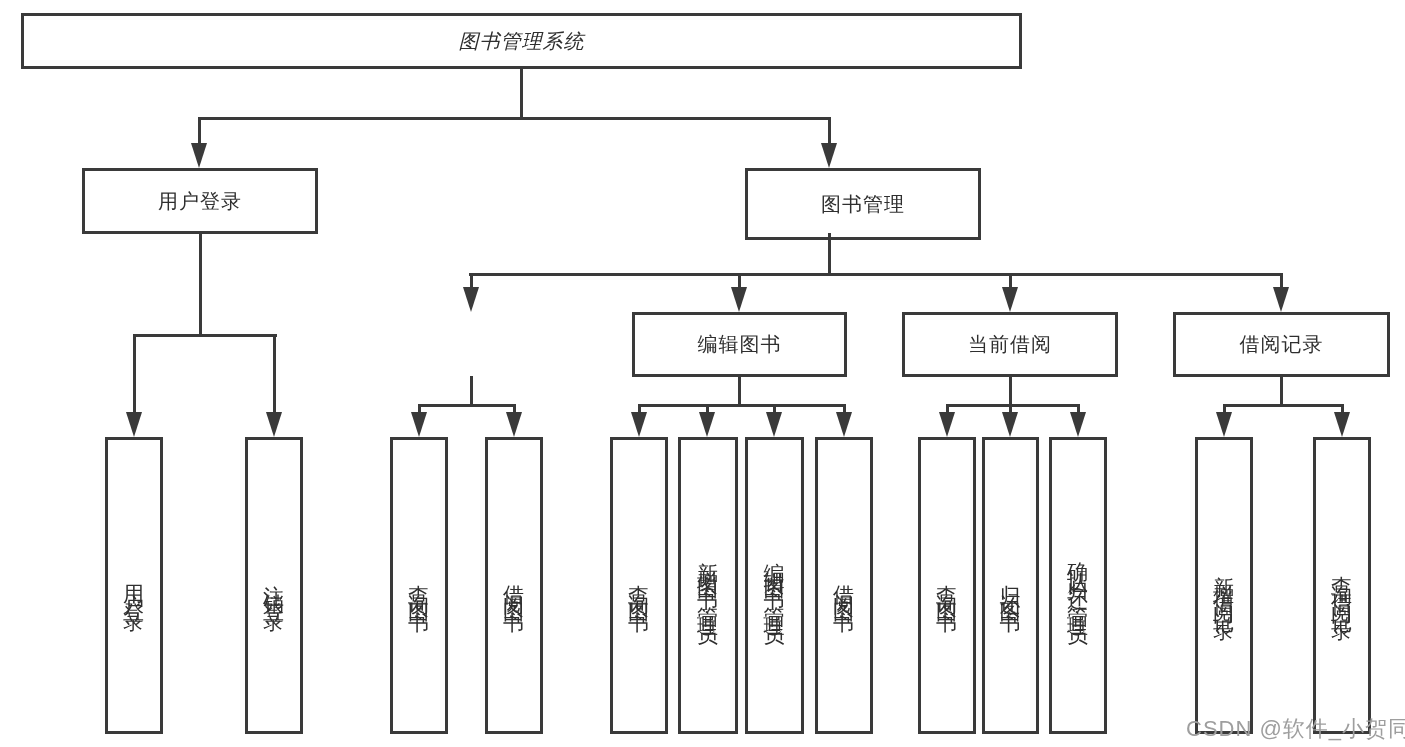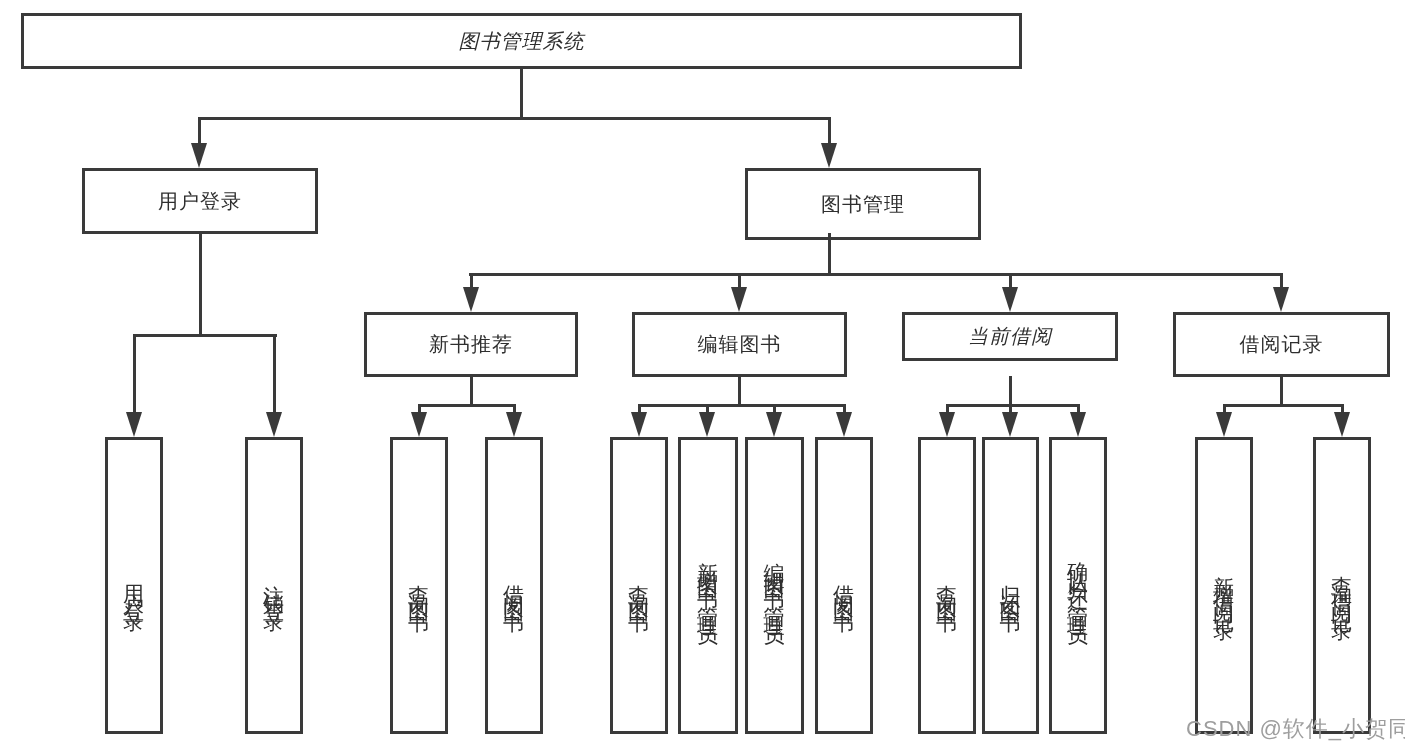--- a/index.html
+++ b/index.html
@@ -79,23 +79,22 @@
   <div class="hline" style="left:469px; top:273px; width:813px;"></div>
   <div class="vline" style="left:470px; top:273px; height:16px;"></div>
   <div class="arrow" style="left:463px; top:287px;"></div>
   <div class="vline" style="left:738px; top:273px; height:16px;"></div>
   <div class="arrow" style="left:731px; top:287px;"></div>
   <div class="vline" style="left:1009px; top:273px; height:16px;"></div>
   <div class="arrow" style="left:1002px; top:287px;"></div>
   <div class="vline" style="left:1280px; top:273px; height:16px;"></div>
   <div class="arrow" style="left:1273px; top:287px;"></div>
 
-  <div class="node hnode" style="left:364px; top:312px; width:214px; height:65px;">新书推荐</div>
   <div class="node hnode" style="left:632px; top:312px; width:215px; height:65px;">编辑图书</div>
-  <div class="node hnode" style="left:902px; top:312px; width:216px; height:49px;font-style:italic;">当前借阅</div>
+  <div class="node hnode" style="left:902px; top:312px; width:216px; height:65px;">当前借阅</div>
   <div class="node hnode" style="left:1173px; top:312px; width:217px; height:65px;">借阅记录</div>
 
   <div class="vline" style="left:470px; top:376px; height:31px;"></div>
   <div class="hline" style="left:418px; top:404px; width:98px;"></div>
   <div class="vline" style="left:418px; top:404px; height:10px;"></div>
   <div class="arrow" style="left:411px; top:412px;"></div>
   <div class="vline" style="left:513px; top:404px; height:10px;"></div>
   <div class="arrow" style="left:506px; top:412px;"></div>
 
   <div class="vline" style="left:738px; top:376px; height:31px;"></div>

